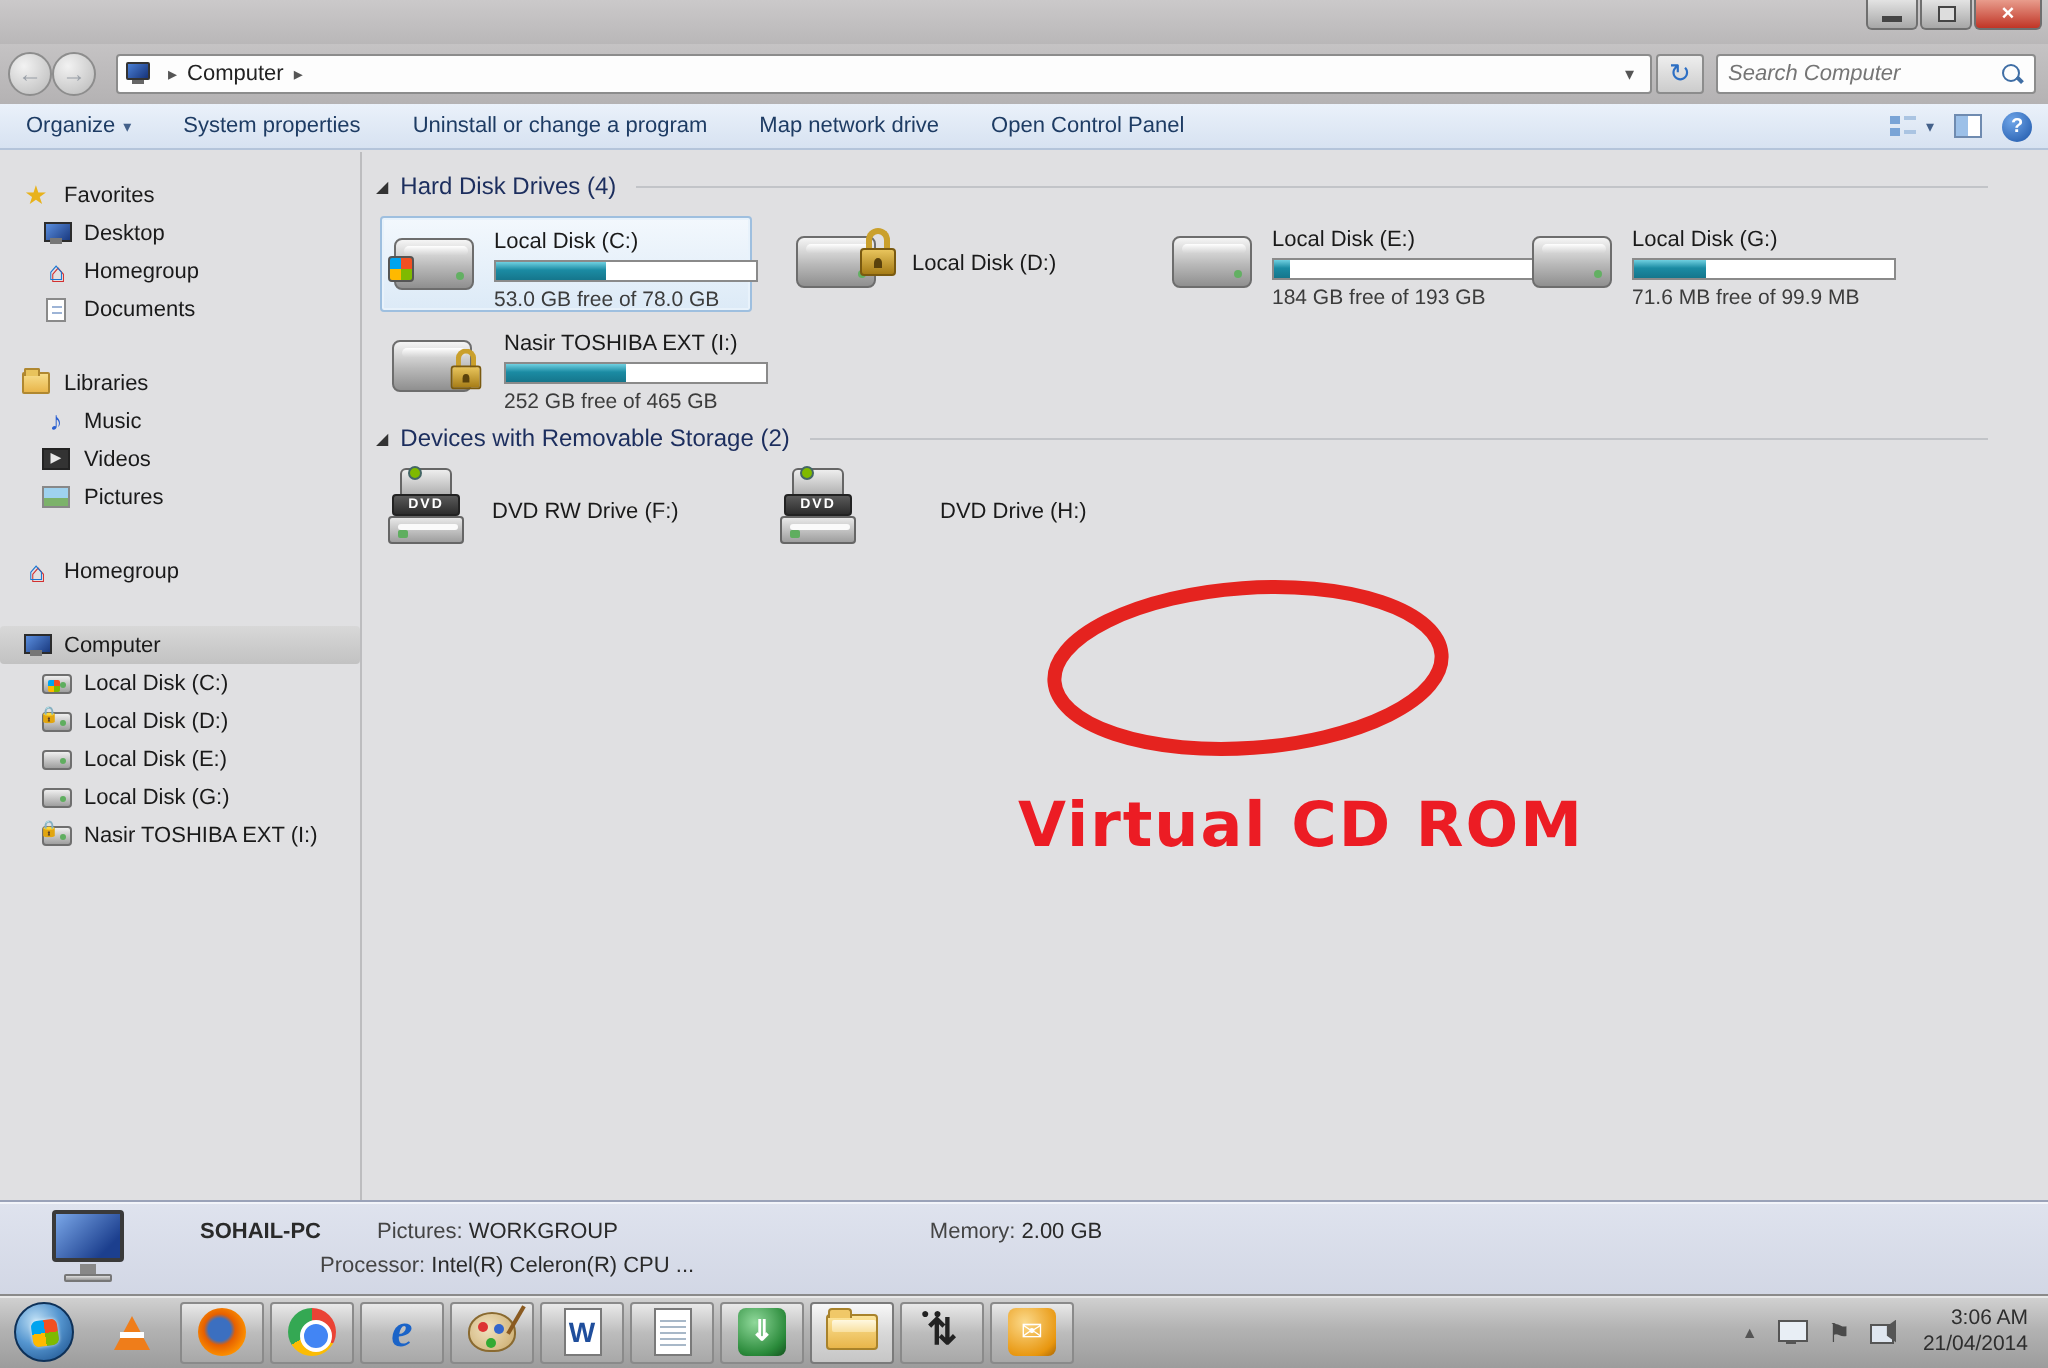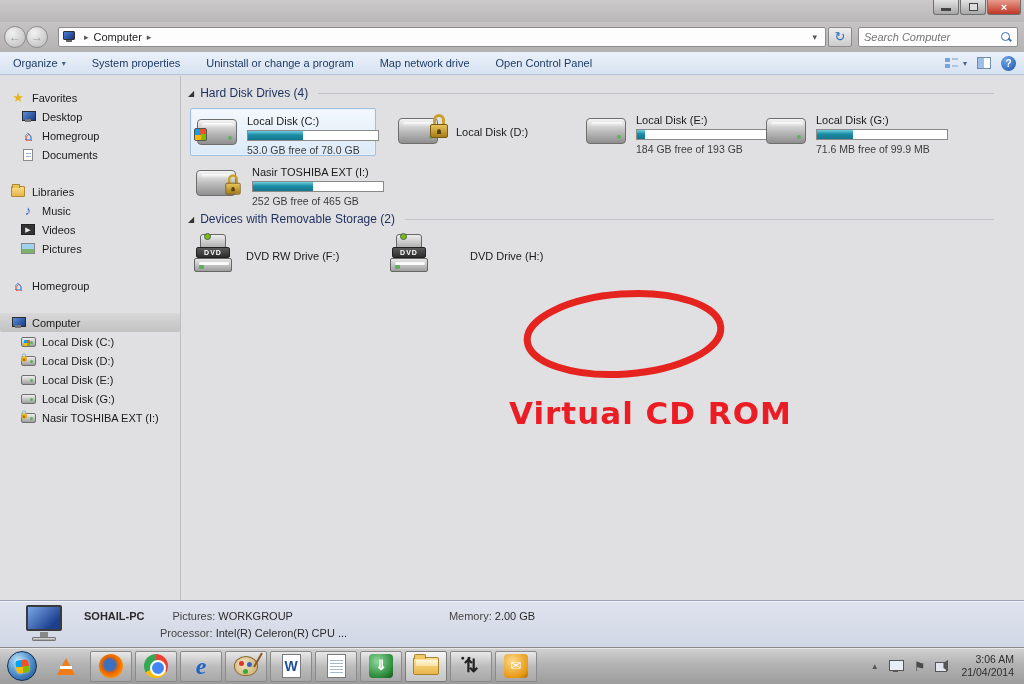--- a/index.html
+++ b/index.html
@@ -172,21 +172,21 @@
   
   .detailspane { position:absolute; left:0; right:0; bottom:37px; height:47px;
     background:linear-gradient(#dfe3ee,#d2d7e5); border-top:1px solid #9aa2b8;
     box-shadow:inset 0 1px 0 #f2f4f9; font-size:11px; color:#2a2a2a; }
   .dp-icon { position:absolute; left:22px; top:4px; width:46px; height:38px; }
   .dp-icon .scr { position:absolute; left:4px; top:0; width:36px; height:26px;
     background:linear-gradient(135deg,#7aa7e8 0%,#1c3f8e 80%); border:2px solid #3a3a3a; border-radius:2px; }
   .dp-icon .neck { position:absolute; left:18px; top:27px; width:8px; height:5px; background:#888; }
   .dp-icon .foot { position:absolute; left:10px; top:32px; width:24px; height:4px;
     background:linear-gradient(#ddd,#999); border:1px solid #777; border-radius:1px; }
-  .dp-line1 { position:absolute; left:84px; top:9px; display:flex; }
+  .dp-line1 { position:absolute; left:100px; top:9px; display:flex; }
   .dp-line2 { position:absolute; left:160px; top:26px; }
   .dp-name { font-weight:bold; margin-right:28px; }
   .dp-pair { margin-right:34px; }
   .dp-label { color:#444; }
 
   
   .taskbar { position:absolute; left:0; right:0; bottom:0; height:37px;
     background:linear-gradient(#d2d2d2,#b3b3b3 45%,#9c9c9c);
     border-top:1px solid #8a8a8a; box-shadow:inset 0 1px 0 #e8e8e8;
     display:flex; align-items:center; }

